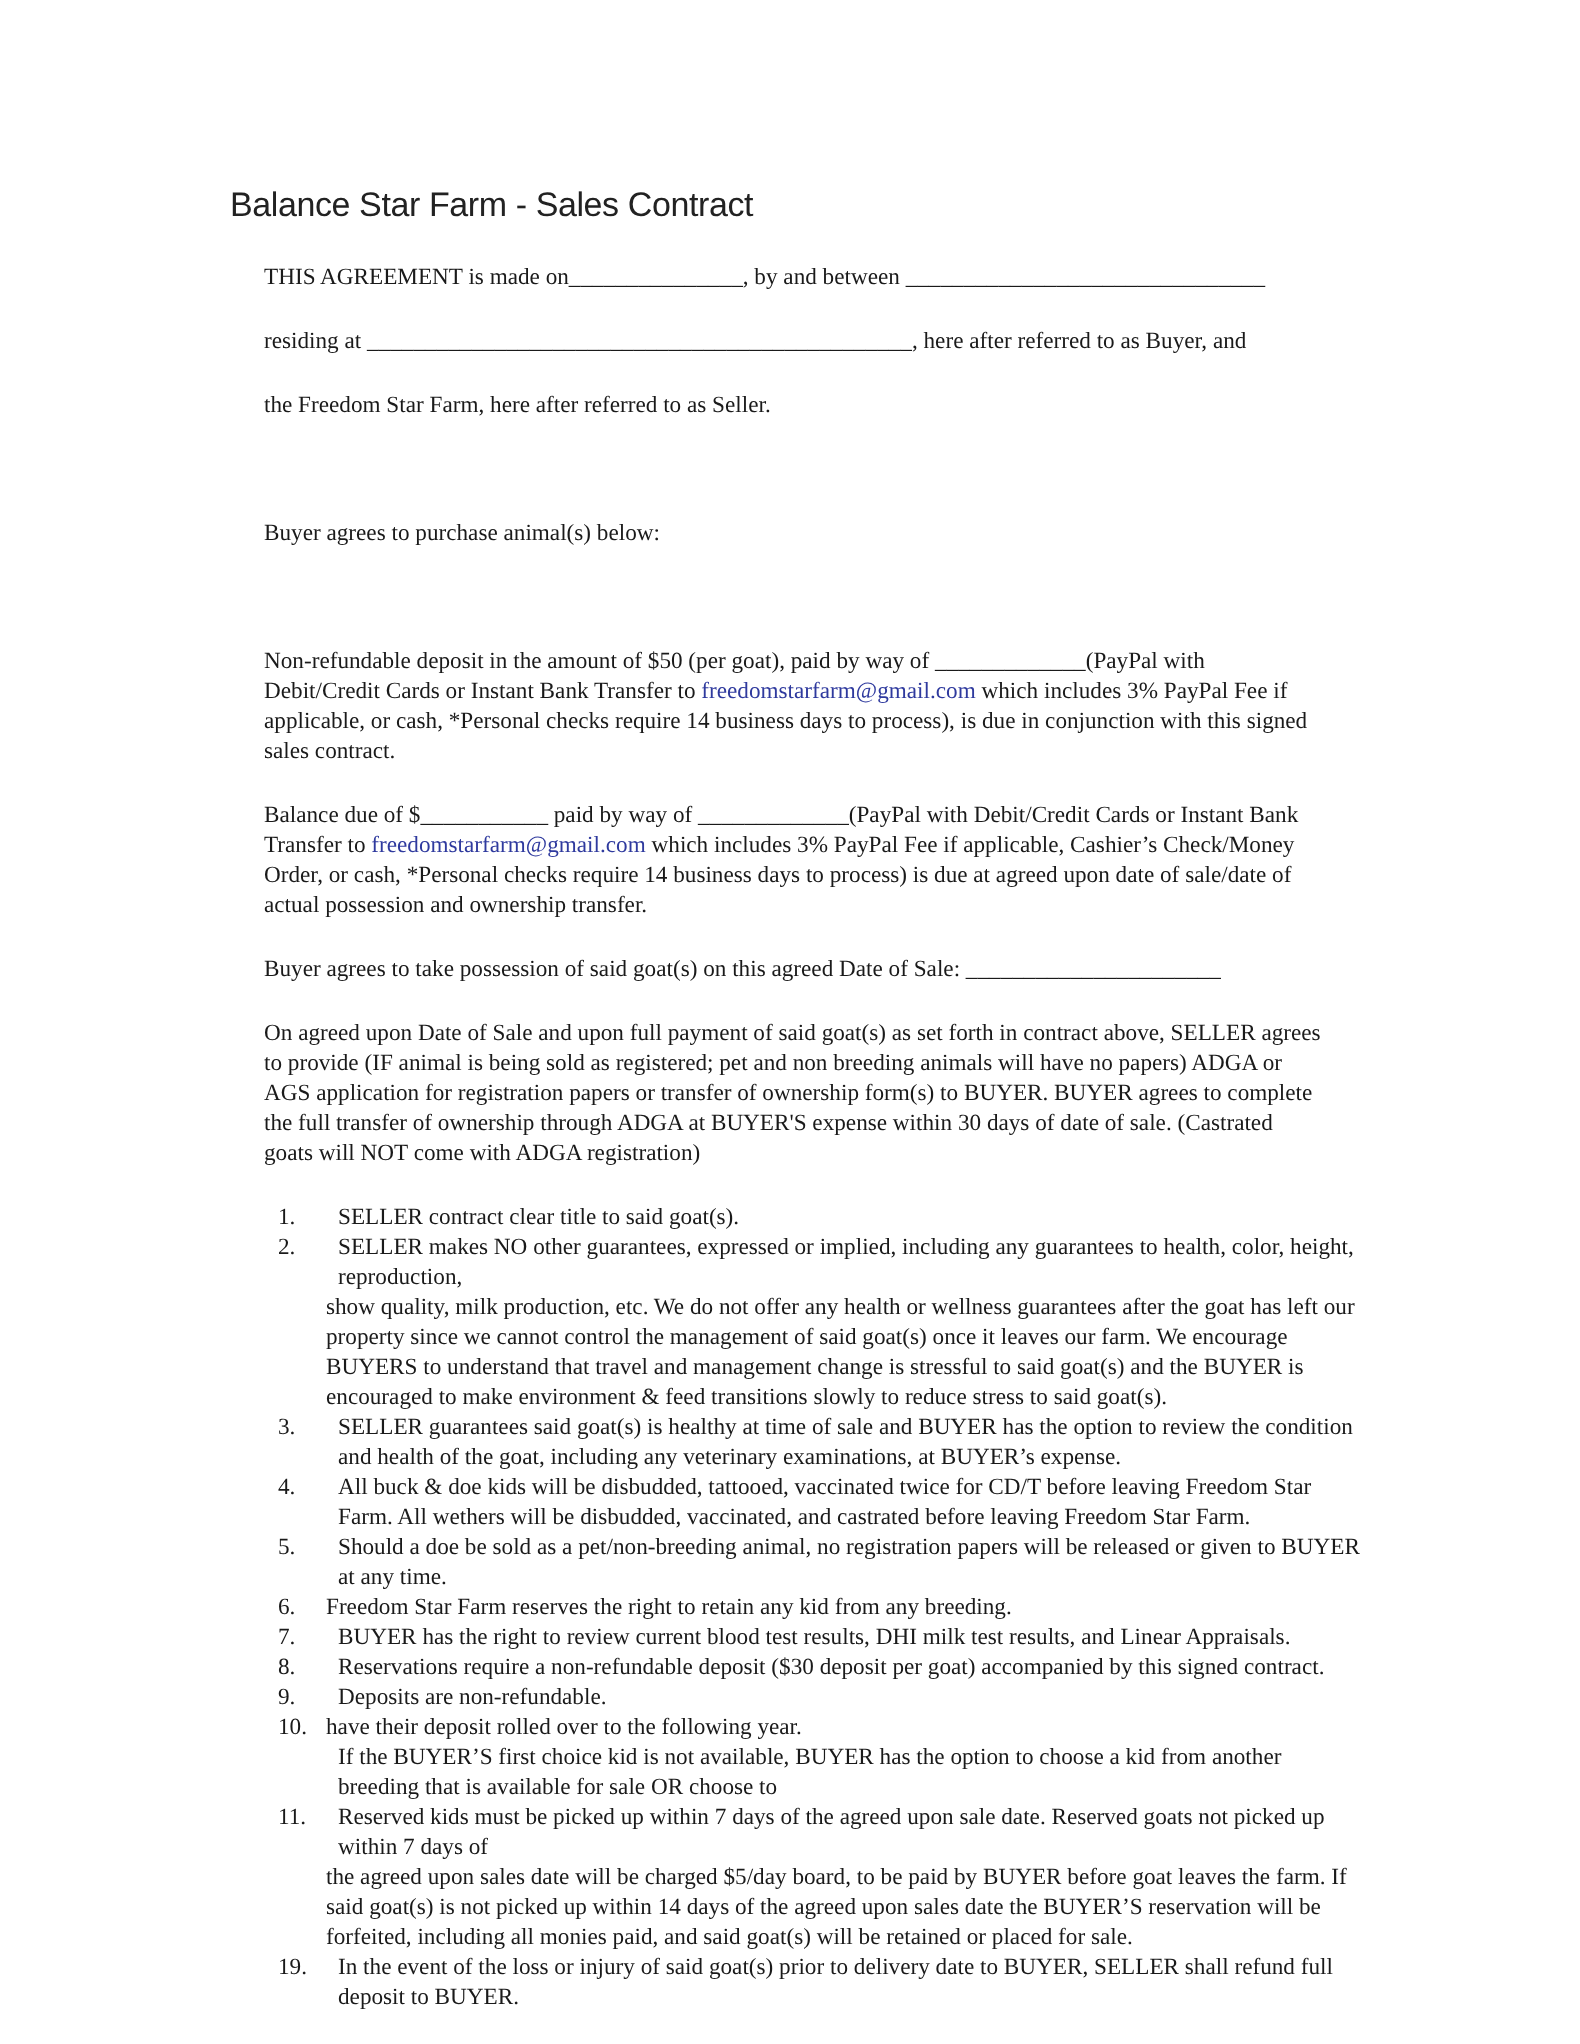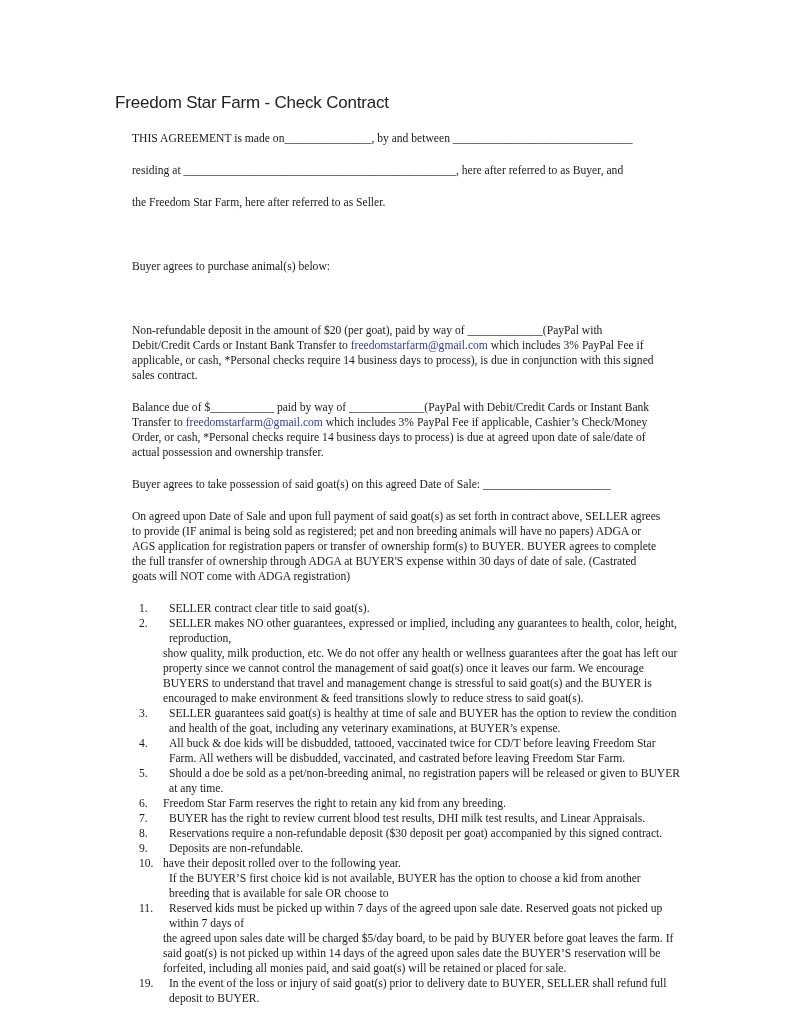--- a/index.html
+++ b/index.html
@@ -20,31 +20,31 @@
     li { position: relative; padding-left: 48px; }
     li .num { position: absolute; left: 24px; top: 0; }
     li .txt { display: block; }
     li .first { padding-left: 6px; }
     li.noindent .first { padding-left: 0; font-family: Liberation Serif, serif; }
   </style>
 </head>
 <body>
 
 <div class="page">
-  <h1 class="title">Freedom Star Farm - Check Contract</h1>
+  <h1 class="title">Balance Star Farm - Sales Contract</h1>
 
   <p>THIS AGREEMENT is made on_______________, by and between _______________________________</p>
   <p>residing at _______________________________________________, here after referred to as Buyer, and</p>
   <p>the Freedom Star Farm, here after referred to as Seller.</p>
   <div class="gap"></div>
 
   <p>Buyer agrees to purchase animal(s) below:</p>
   <div class="gap"></div>
 
-  <p><span>Non-refundable deposit in the amount of $20 (per goat), paid by way of _____________(PayPal with Debit/Credit Cards or Instant Bank Transfer to </span><span class="link">freedomstarfarm@gmail.com</span><span> which includes 3% PayPal Fee if applicable, or cash, *Personal checks require 14 business days to process), is due in conjunction with this signed sales contract.</span></p>
+  <p><span>Non-refundable deposit in the amount of $50 (per goat), paid by way of _____________(PayPal with Debit/Credit Cards or Instant Bank Transfer to </span><span class="link">freedomstarfarm@gmail.com</span><span> which includes 3% PayPal Fee if applicable, or cash, *Personal checks require 14 business days to process), is due in conjunction with this signed sales contract.</span></p>
 
   <p><span>Balance due of $___________ paid by way of _____________(PayPal with Debit/Credit Cards or Instant Bank Transfer to </span><span class="link">freedomstarfarm@gmail.com</span><span> which includes 3% PayPal Fee if applicable, Cashier’s Check/Money Order, or cash, *Personal checks require 14 business days to process) is due at agreed upon date of sale/date of actual possession and ownership transfer.</span></p>
 
   <p>Buyer agrees to take possession of said goat(s) on this agreed Date of Sale: ______________________</p>
   <p>On agreed upon Date of Sale and upon full payment of said goat(s) as set forth in contract above, SELLER agrees to provide (IF animal is being sold as registered; pet and non breeding animals will have no papers) ADGA or AGS application for registration papers or transfer of ownership form(s) to BUYER. BUYER agrees to complete the full transfer of ownership through ADGA at BUYER'S expense within 30 days of date of sale. (Castrated goats will NOT come with ADGA registration)</p>
 
   <ol>
     <li>
         <span class="num">1.</span>
         <span class="txt first">SELLER contract clear title to said goat(s).</span>

